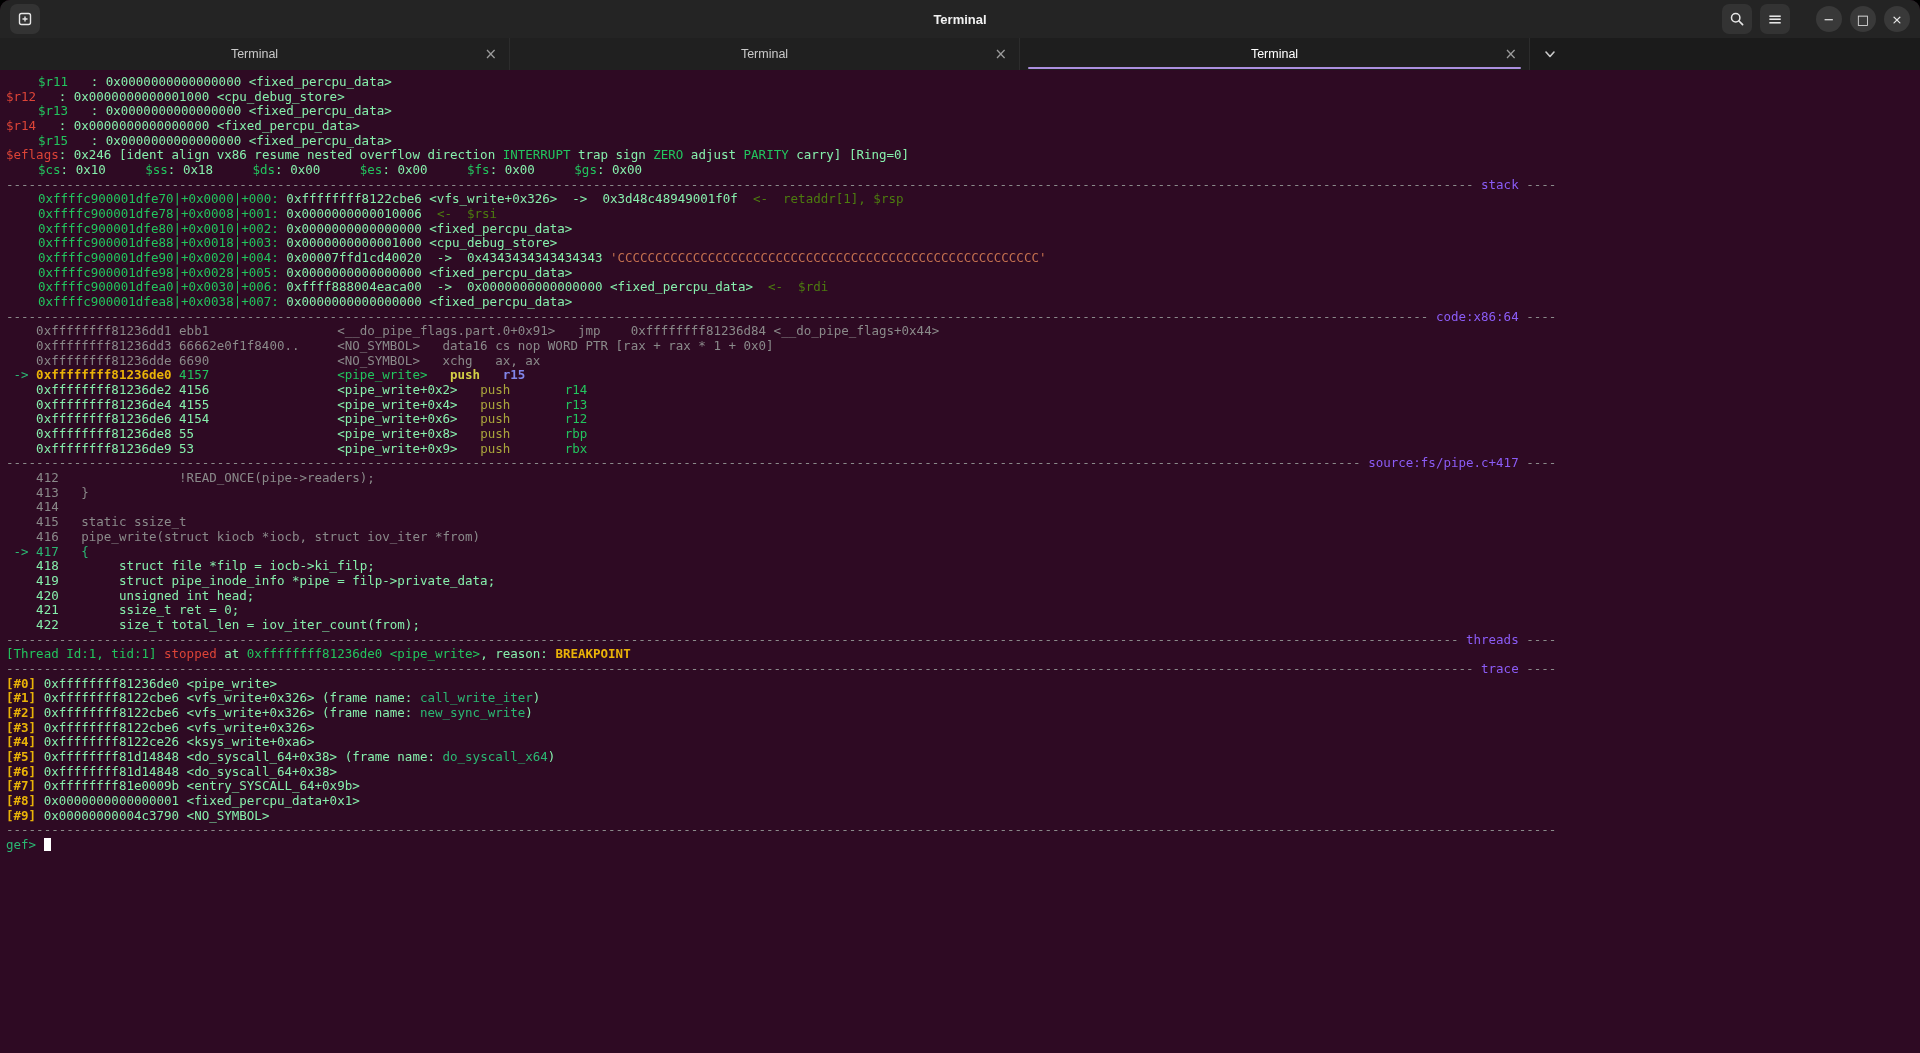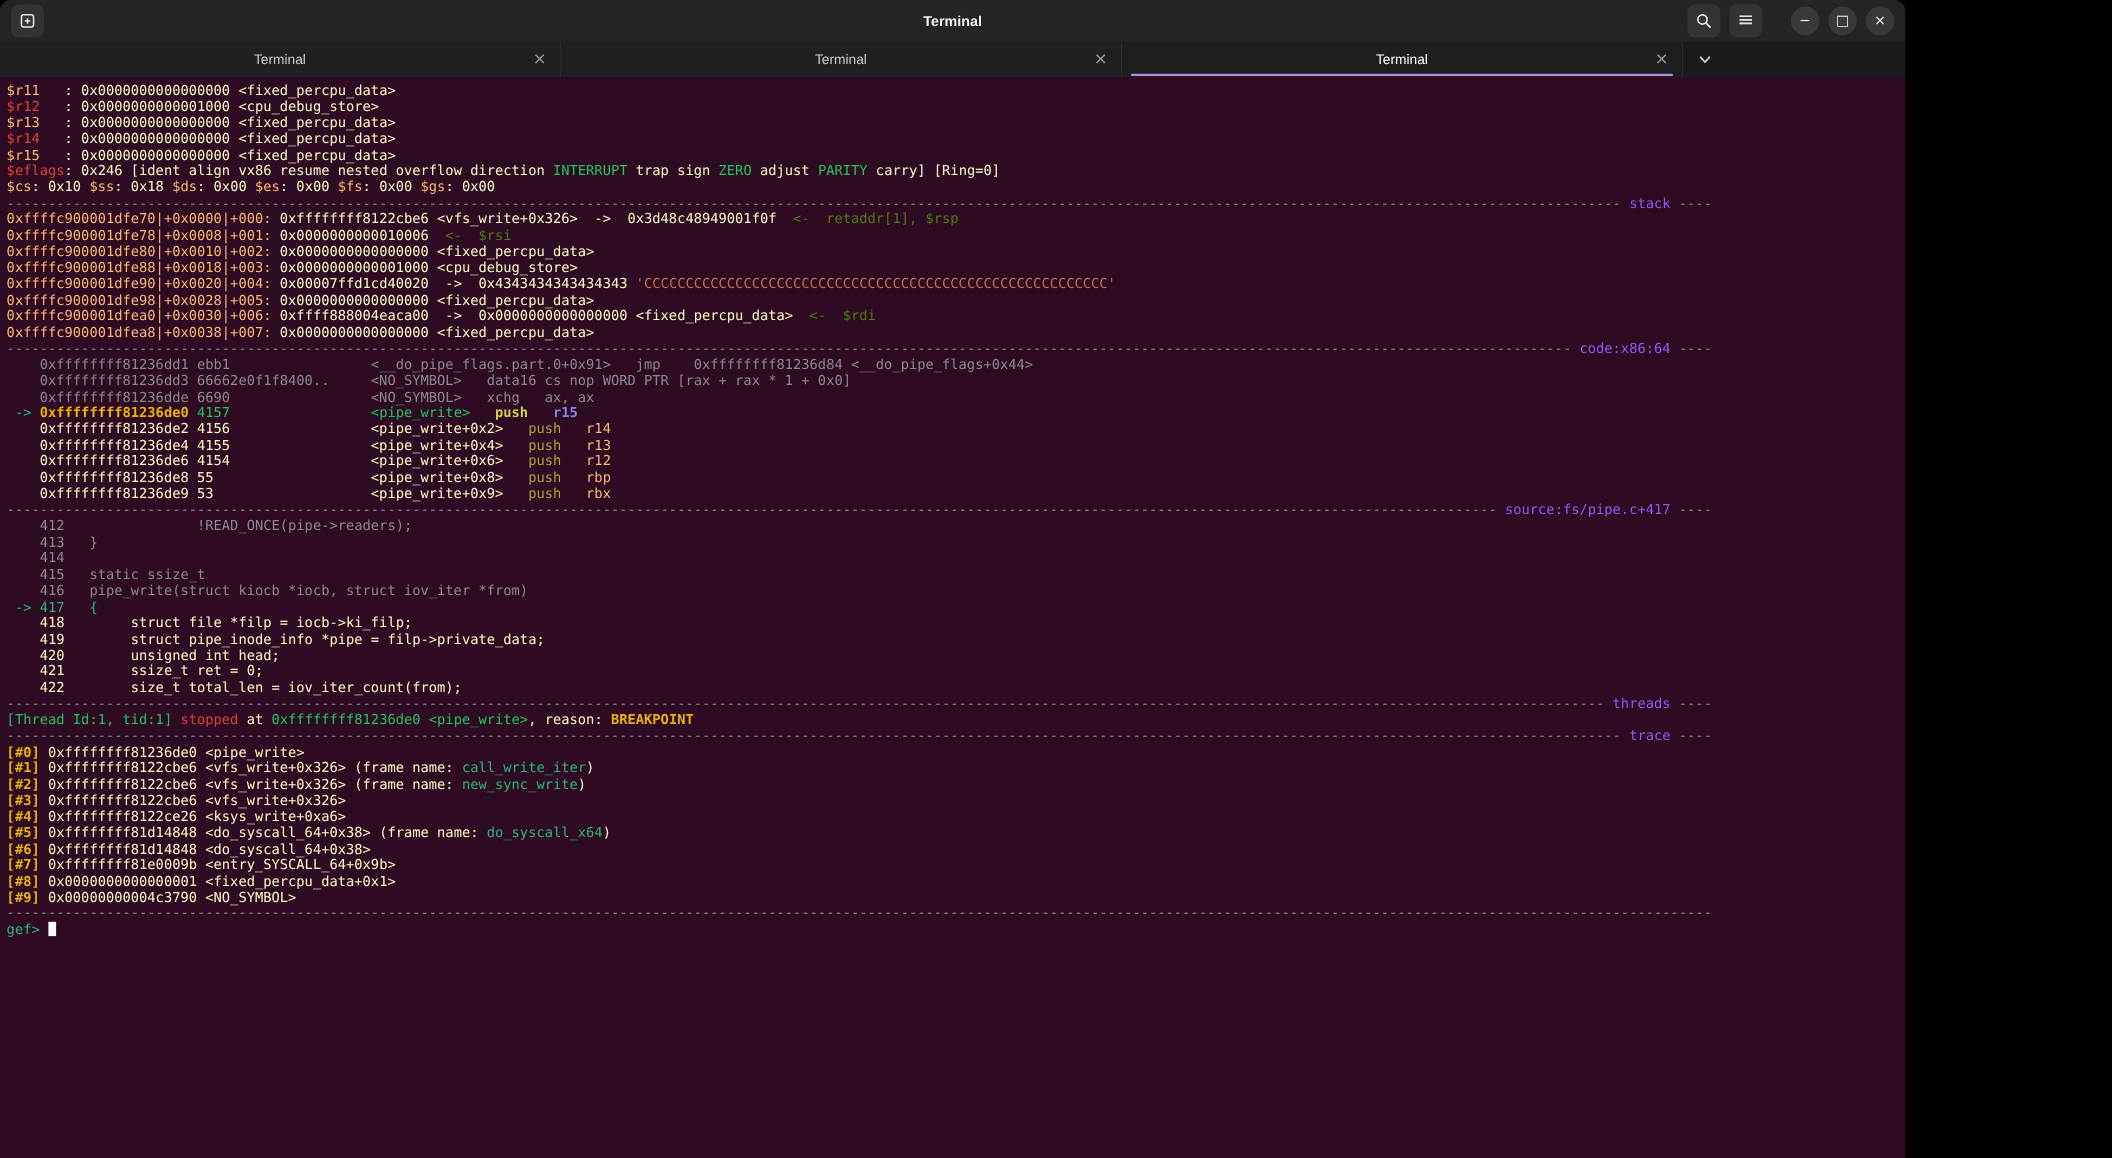--- a/index.html
+++ b/index.html
@@ -1,16 +1,16 @@
 <!DOCTYPE html>
 <html><head>
 <meta charset="utf-8">
 <style>
   html,body{margin:0;padding:0;background:#000;width:1920px;height:1053px;overflow:hidden;}
-  .window{width:1732px;height:1053px;border-radius:10px 10px 0 0;overflow:hidden;
+  .window{width:1920px;height:1053px;border-radius:10px 10px 0 0;overflow:hidden;
           font-family:"Liberation Sans", sans-serif;background:#2e0a23;display:flex;flex-direction:column;}
   
   .titlebar{height:38px;background:#242424;position:relative;display:flex;align-items:center;
             padding:0 10px;flex:0 0 auto;}
   .titlebar .title{position:absolute;left:0;right:0;text-align:center;color:#f1f1f1;
                    font-weight:bold;font-size:13px;pointer-events:none;}
   .icon-btn{width:30px;height:30px;border:none;border-radius:7px;background:#333333;color:#e6e6e6;
             display:flex;align-items:center;justify-content:center;padding:0;cursor:default;}
   .circle-btn{width:26px;height:26px;border:none;border-radius:50%;background:#393939;color:#ececec;
               display:flex;align-items:center;justify-content:center;font-size:13px;line-height:1;
@@ -30,24 +30,24 @@
                      border-radius:2px;background:#ab8fdf;}
   .tab-close{position:absolute;right:12px;top:50%;transform:translateY(-50%);color:#9b9b9b;
              font-size:15px;line-height:1;font-family:"DejaVu Sans", sans-serif;}
   .tab-overflow{border:none;background:transparent;color:#c9c9c9;width:40px;display:flex;
                 align-items:center;justify-content:center;padding:0;}
   
   .terminal{flex:1 1 auto;background:#2e0a23;padding:5px 0 0 6px;
             font-family:"DejaVu Sans Mono", monospace;font-size:12.5px;line-height:14.67px;
             color:#f2efed;white-space:pre;overflow:hidden;}
   .tline{white-space:pre;}
-  .w{color:#fef9c3;}
+  .w{color:#86efac;}
   .bw{color:#22c55e;font-weight:normal;}
   .gy{color:#8a8a8a;}
-  .v{color:#fdba74;}
+  .v{color:#22c55e;margin-left:32px;}
   .vb{color:#8286ea;font-weight:bold;margin-top:43px;}
   .r{color:#dc4437;font-weight:normal;}
   .c{color:#4d7c0f;}
   .gn{color:#2bb873;}
   .gnb{color:#eab308;font-weight:bold;}
   .yl{color:#a9a53c;}
   .ylb{color:#d3cf46;font-weight:bold;}
   .o{color:#c4704f;}
   .sb{color:#8b5cf6;}
   .cursor{display:inline-block;width:7.5px;height:13px;background:#ffffff;vertical-align:-2px;}

